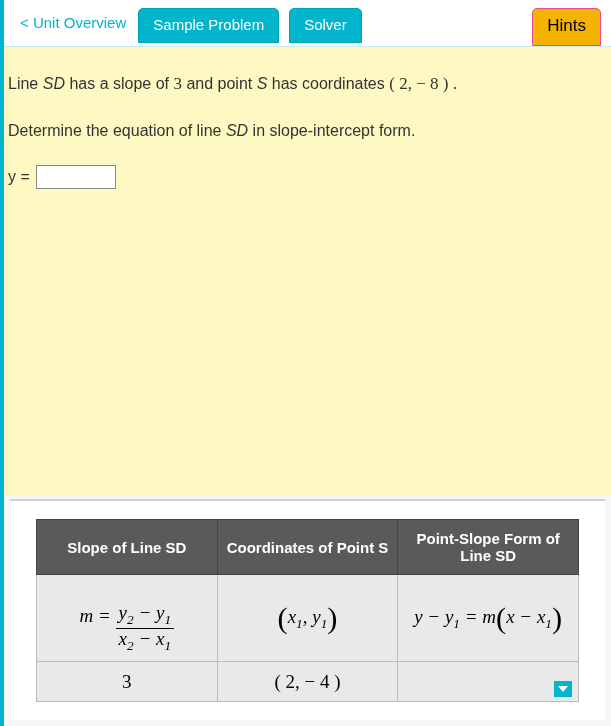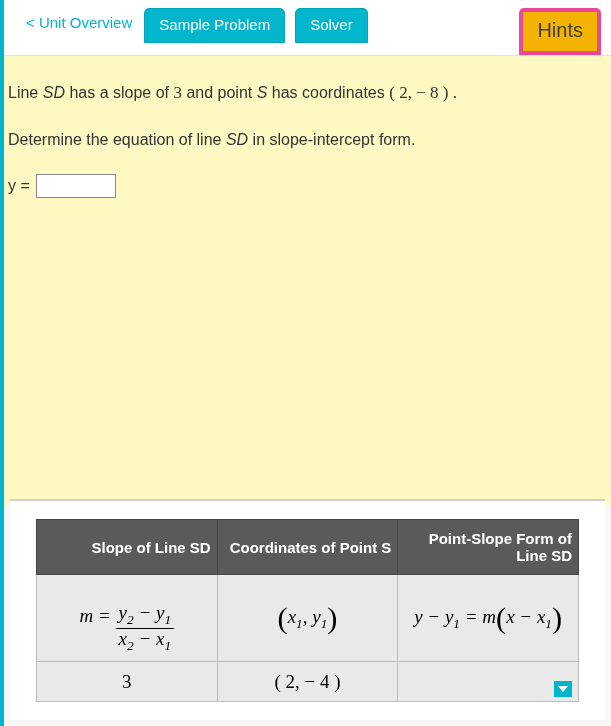--- a/index.html
+++ b/index.html
@@ -8,48 +8,48 @@
     font-family: "Segoe UI", Arial, sans-serif;
     width: 611px;
     height: 726px;
     background: #f7f7f7;
     position: relative;
     border-left: 4px solid #00b5cc;
   }
   .toolbar {
     display: flex;
     align-items: flex-start;
-    padding: 8px 10px 0 20px;
+    padding: 8px 10px 0 14px;
     gap: 10px;
     background: #fff;
   }
   .link-btn {
     color: #00b5cc;
     font-size: 15px;
     padding: 6px 2px;
     cursor: pointer;
   }
   .tab-btn {
     background: #00b5cc;
     color: #fff;
     border-radius: 5px 5px 0 0;
     padding: 7px 14px 9px 14px;
     font-size: 15px;
     cursor: pointer;
     border: 1px solid #00a4b9;
   }
   .hints-btn {
     background: #f5b301;
-    color: #404040;
+    color: #000000;
     border-radius: 5px 5px 0 0;
     padding: 7px 14px 9px 14px;
-    font-size: 20px;
+    font-size: 17px;
     cursor: pointer;
     margin-left: auto;
-    border: 4px solid #ec4899;
+    border: 1px solid #ec4899;
   }
   .problem-area {
     background: #fef9c3;
     padding: 24px 20px 10px 4px;
     min-height: 450px;
     border-top: 1px solid #c9e9ee;
   }
   .problem-text {
     font-size: 16px;
     color: #333;
@@ -89,21 +89,21 @@
     width: 100%;
     table-layout: fixed;
   }
   .hint-table th {
     background: #5a5a5a;
     color: #fff;
     font-size: 15px;
     font-weight: bold;
     padding: 10px 6px;
     border: 1px solid #444;
-    text-align: right;
+    text-align: center;
   }
   .hint-table td {
     border: 1px solid #bbb;
     background: #e9e9e9;
     text-align: center;
     padding: 8px 4px;
     font-family: 'Cambria Math','Times New Roman',serif;
     font-size: 19px;
     font-style: italic;
     height: 48px;

